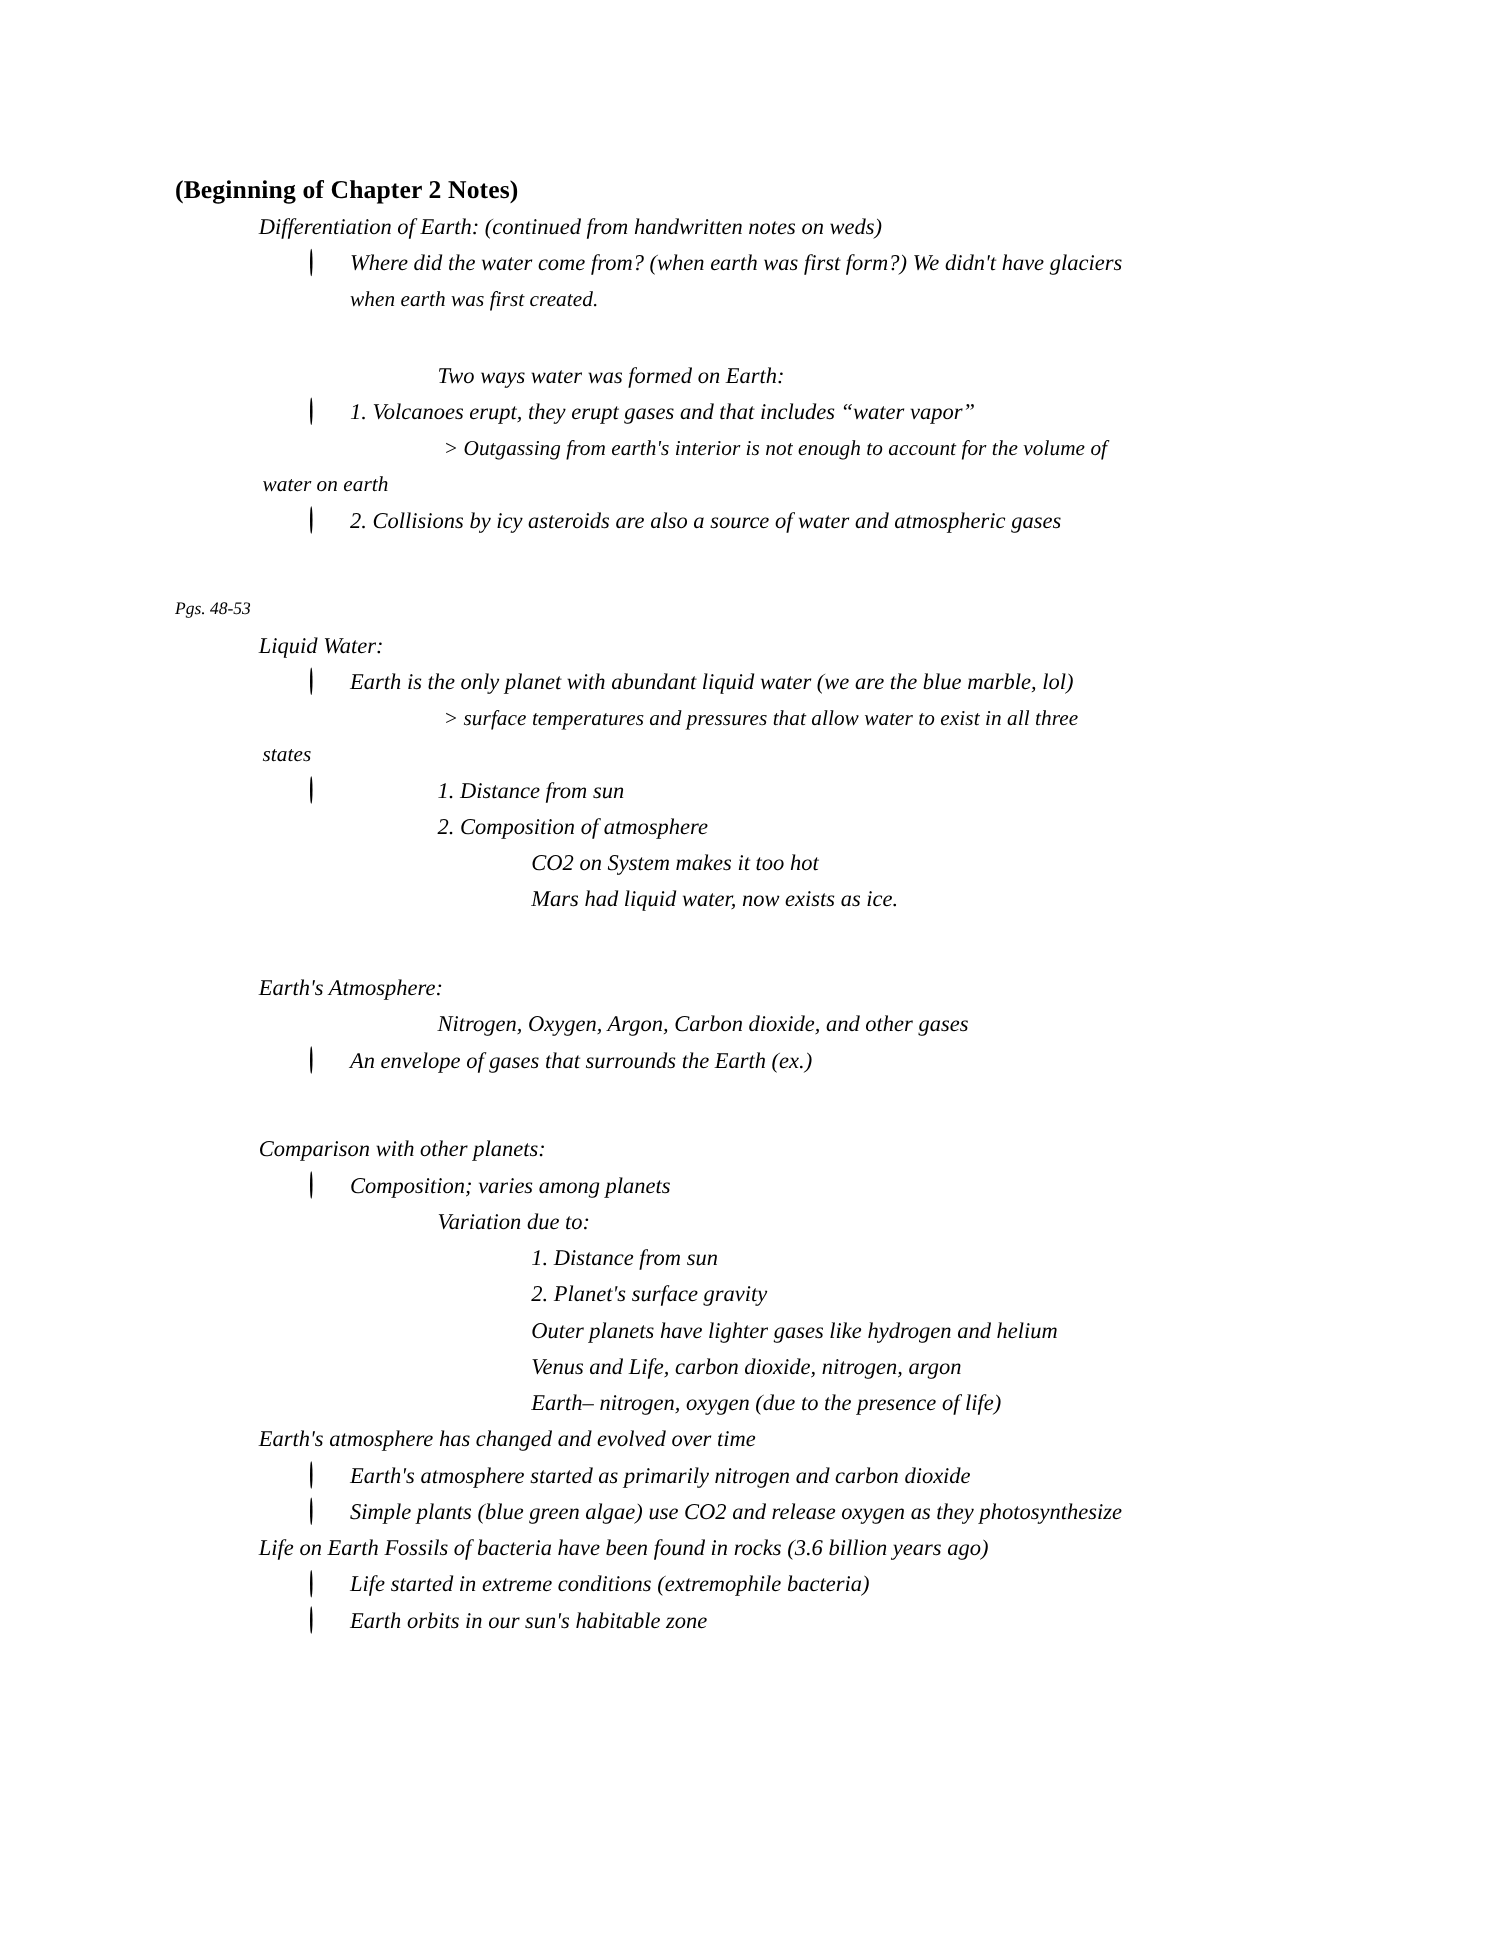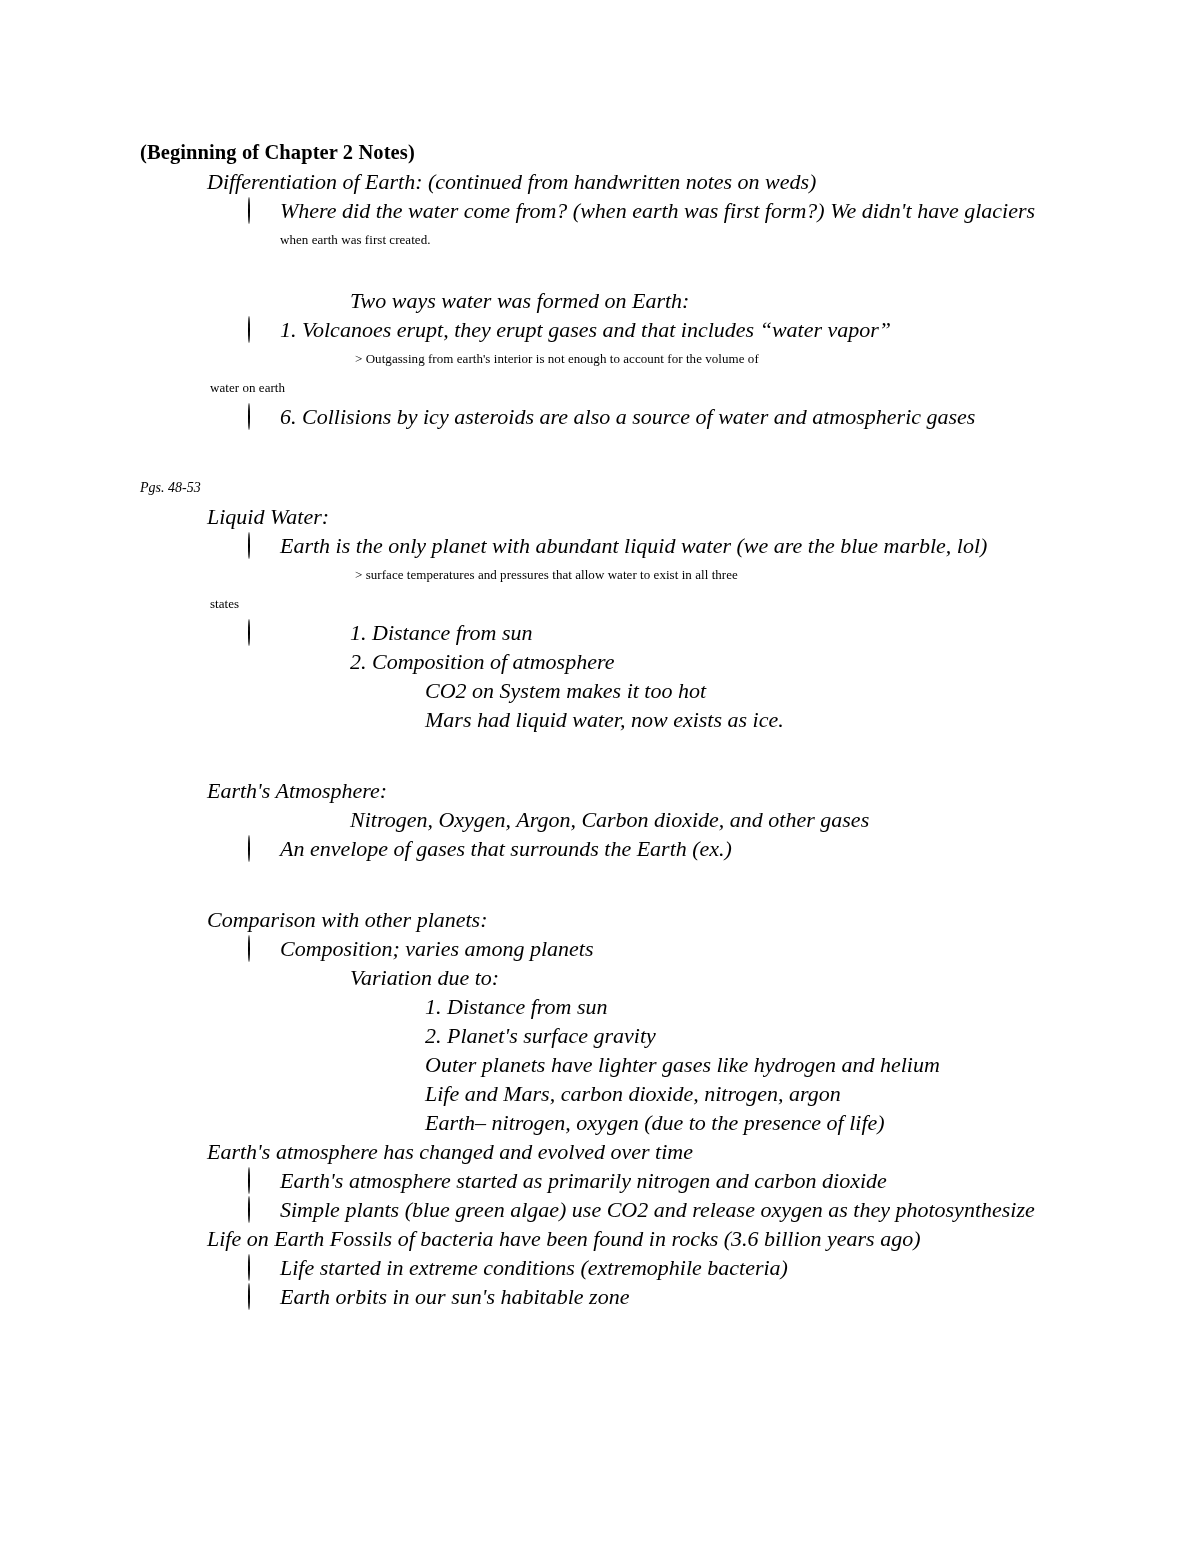--- a/index.html
+++ b/index.html
@@ -30,34 +30,35 @@
   .heading {
     font-weight: bold;
     font-style: normal;
     font-size: 20.5px;
     line-height: 29px;
     letter-spacing: 0.1px;
   }
 
   
   .line {
-    font-size: 13px;
+    font-style: italic;
+    font-size: 17px;
     line-height: 29px;
     position: relative;
     letter-spacing: 0.05px;
   }
 
   
   .plain { font-style: italic; font-size: 14px; line-height: 29px; }
 
   
   .row {
     position: relative;
     font-style: italic;
-    font-size: 22px;
+    font-size: 18px;
     line-height: 29px;
   }
   .marker {
     position: absolute;
     top: 0;
     font-style: normal;
     line-height: 29px;
     display: inline-block;
   }
   .txt { display: block; }
@@ -136,21 +137,21 @@
 
     <div class="row lv2">
       <span class="marker"><span class="circle"></span></span>
       <span class="txt">1. Volcanoes erupt, they erupt gases and that includes “water vapor”</span>
     </div>
     <div class="line cont-1">&gt; Outgassing from earth's interior is not enough to account for the volume of</div>
     <div class="line outdent-70">water on earth</div>
 
     <div class="row lv2">
       <span class="marker"><span class="circle"></span></span>
-      <span class="txt">6. Collisions by icy asteroids are also a source of water and atmospheric gases</span>
+      <span class="txt">2. Collisions by icy asteroids are also a source of water and atmospheric gases</span>
     </div>
 
     <div class="spacer-lg"></div>
 
     <div class="plain">Pgs. 48-53</div>
 
     <div class="row lv1">
       <span class="marker"><span class="disc"></span></span>
       <span class="txt">Liquid Water:</span>
     </div>
@@ -221,21 +222,21 @@
     <div class="row lv4">
       <span class="marker"><span class="disc-sm"></span></span>
       <span class="txt">2. Planet's surface gravity</span>
     </div>
     <div class="row lv4">
       <span class="marker"><span class="disc-sm"></span></span>
       <span class="txt">Outer planets have lighter gases like hydrogen and helium</span>
     </div>
     <div class="row lv4">
       <span class="marker"><span class="disc-sm"></span></span>
-      <span class="txt">Life and Mars, carbon dioxide, nitrogen, argon</span>
+      <span class="txt">Venus and Life, carbon dioxide, nitrogen, argon</span>
     </div>
     <div class="row lv4">
       <span class="marker"><span class="disc-sm"></span></span>
       <span class="txt">Earth– nitrogen, oxygen (due to the presence of life)</span>
     </div>
 
     <div class="row lv1">
       <span class="marker"><span class="disc"></span></span>
       <span class="txt">Earth's atmosphere has changed and evolved over time</span>
     </div>

